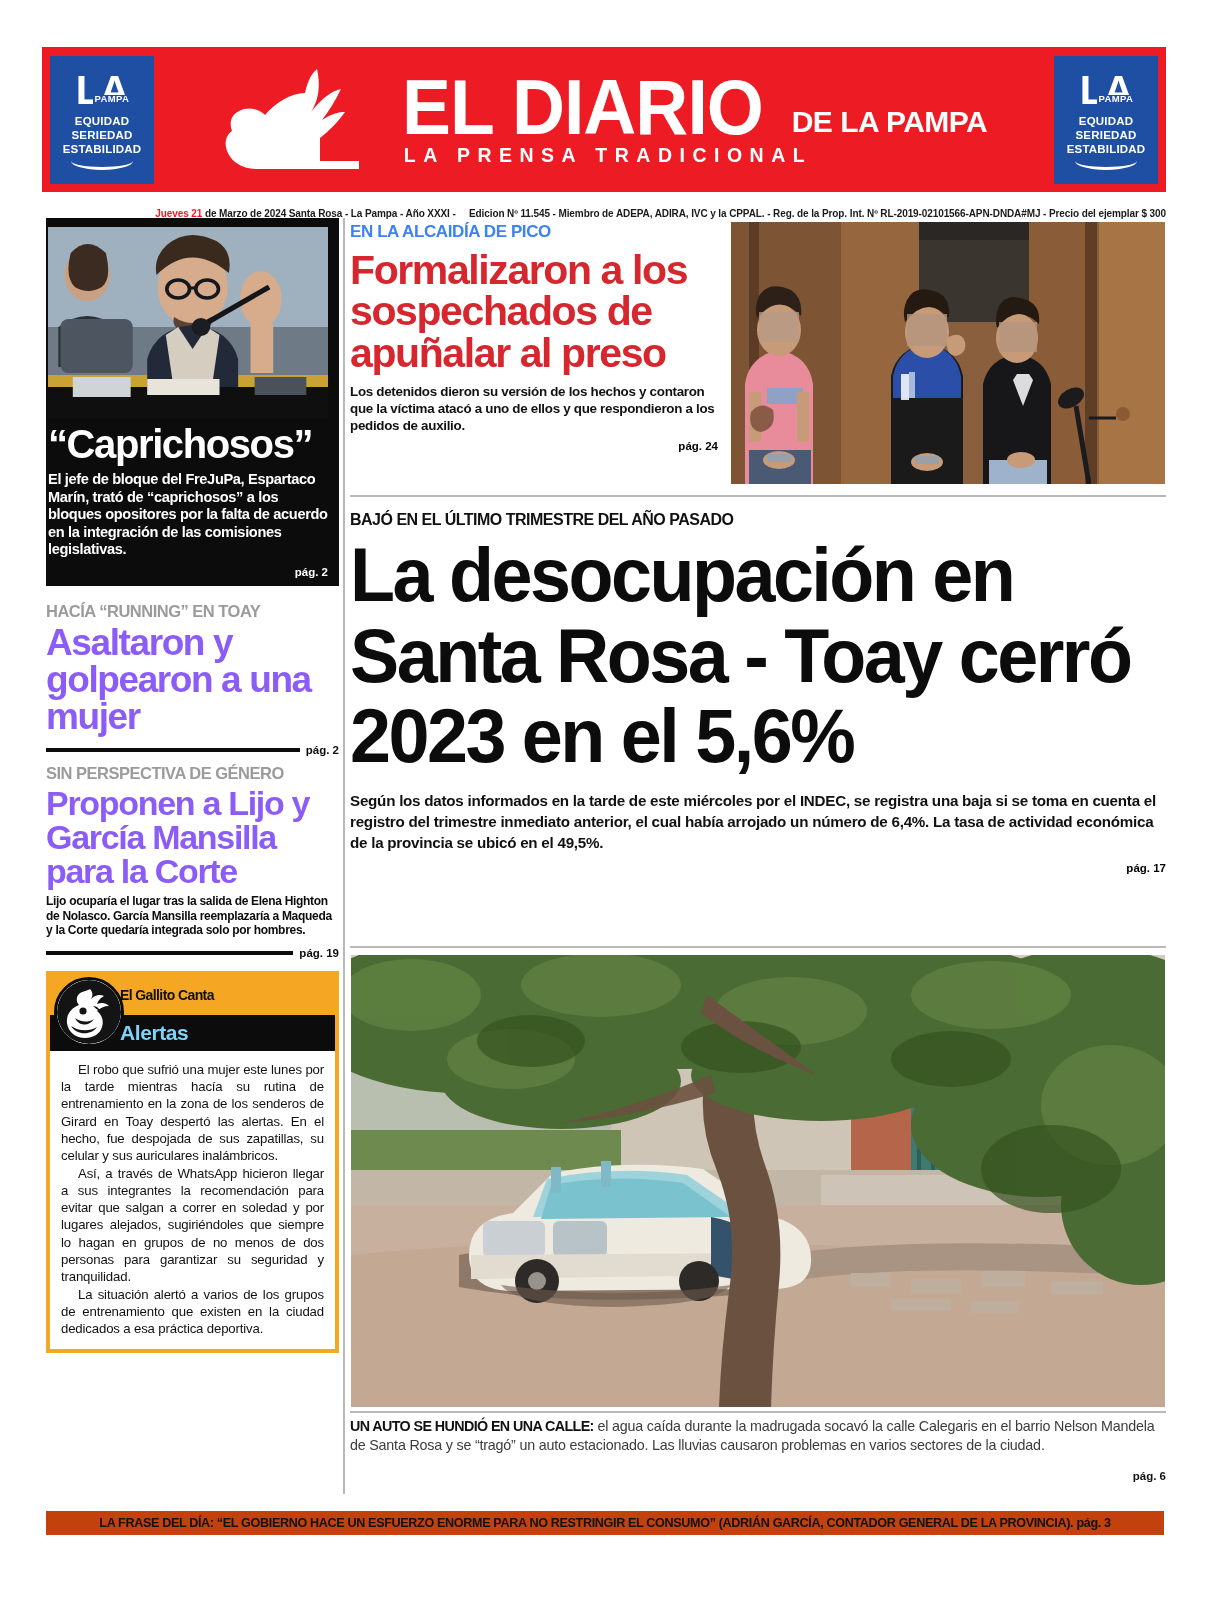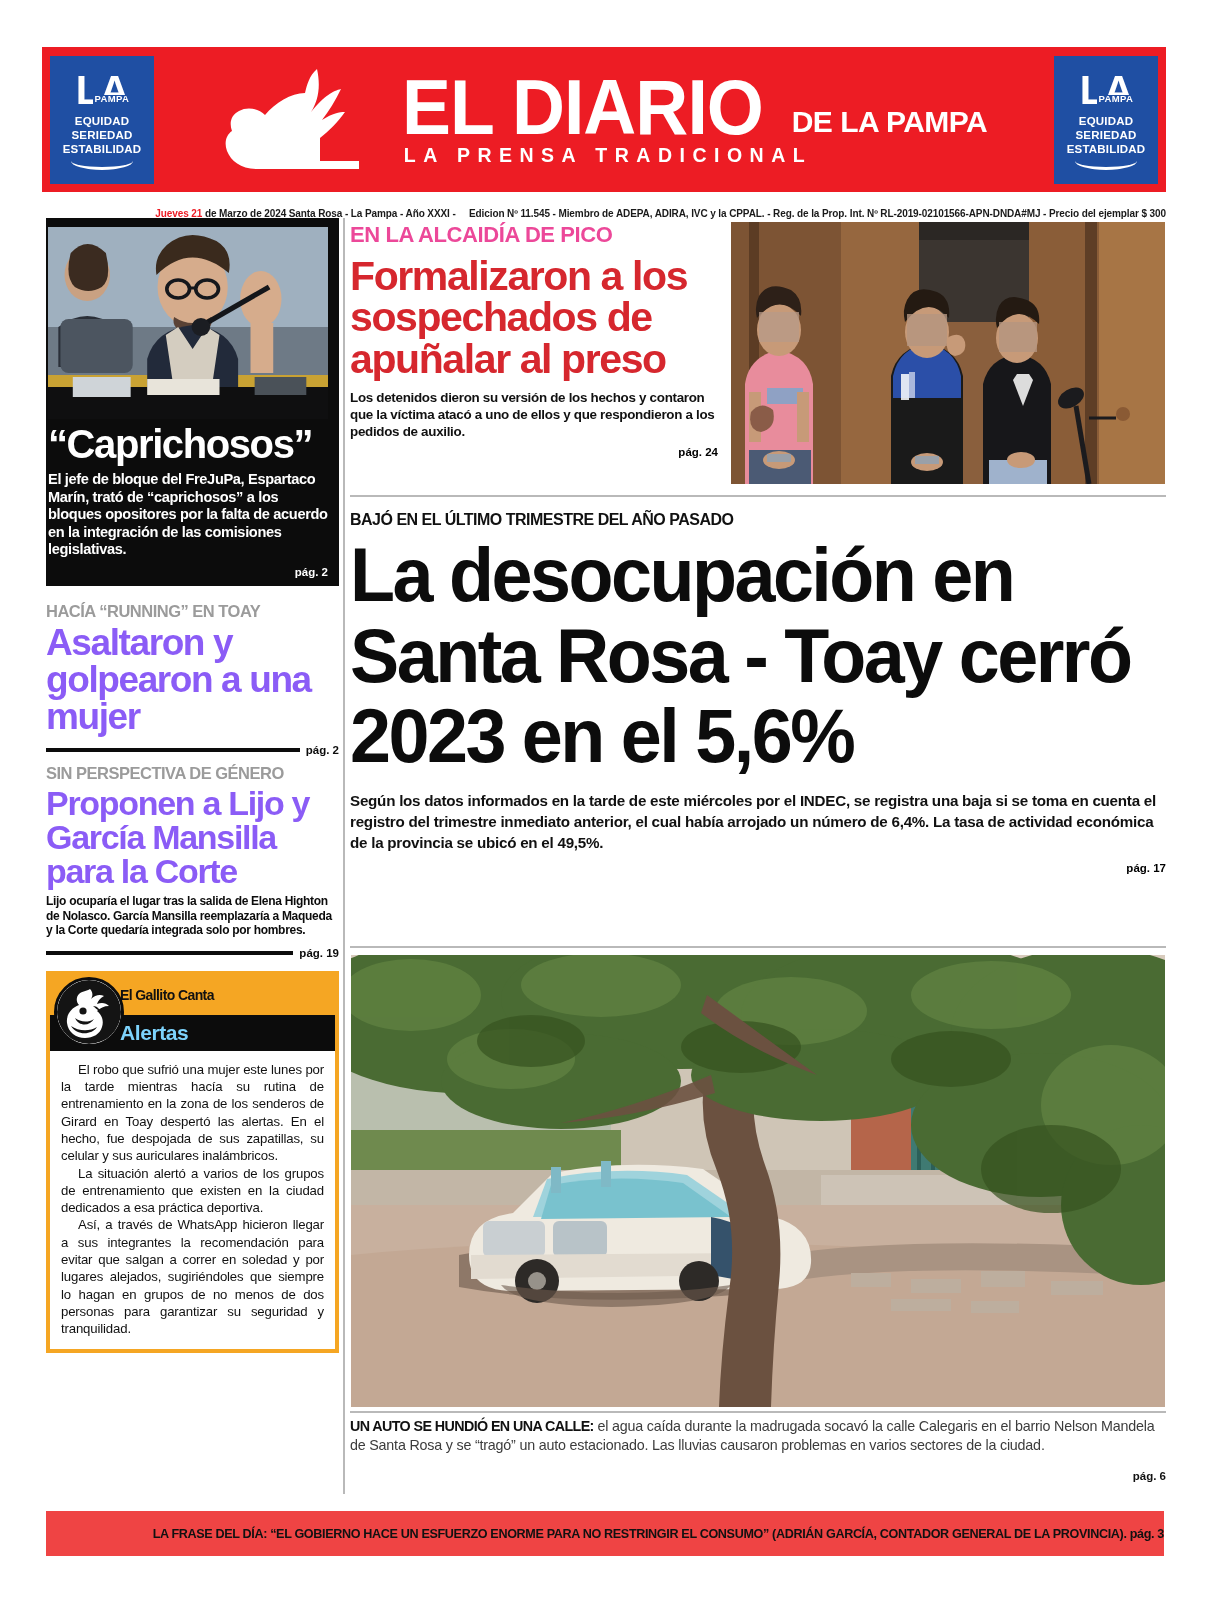--- a/index.html
+++ b/index.html
@@ -100,21 +100,21 @@
   .gallito-body p {
     font-size:13.2px; line-height:1.31; color:#111; text-align:justify;
     text-indent:17px; letter-spacing:-0.15px;
   }
 
   
   .vsep { position:absolute; background:#b9b9b9; }
 
   
   .center-top { position:absolute; left:350px; top:222px; width:368px; }
-  .ct-kicker { font-size:22px; font-weight:bold; color:#ec4899; letter-spacing:-0.4px; text-transform:uppercase;}
+  .ct-kicker { font-size:17px; font-weight:bold; color:#3b82f6; letter-spacing:-0.4px; text-transform:uppercase;}
   .ct-head {
     color:#d6272e; font-size:41px; font-weight:bold; line-height:1.01;
     letter-spacing:-1.4px; margin-top:8px;
   }
   .ct-deck {
     font-size:13.4px; font-weight:bold; color:#111; line-height:1.25;
     letter-spacing:-0.3px; margin-top:10px;
   }
   .ct-pag { text-align:right; font-size:11.5px; font-weight:bold; margin-top:6px; }
 
@@ -148,22 +148,22 @@
     position:absolute; left:350px; top:1417px; width:816px;
     font-size:14.3px; line-height:1.34; color:#3c3c3c; letter-spacing:-0.2px;
     font-weight:500;
   }
   .main-caption b { color:#111; font-weight:bold; letter-spacing:-0.6px; }
   .caption-pag { position:absolute; left:350px; top:1470px; width:816px; text-align:right;
     font-size:11.5px; font-weight:bold; color:#111; }
 
   
   .footer {
-    position:absolute; left:46px; top:1511px; width:1118px; height:45px;
-    background:#ef4444; display:flex; align-items:center; justify-content:flex-end;
+    position:absolute; left:46px; top:1511px; width:1118px; height:24px;
+    background:#c2410c; display:flex; align-items:center; justify-content:center;
   }
   .footer span {
     font-size:12.6px; font-weight:bold; color:#111; letter-spacing:-0.35px; white-space:nowrap;
   }
 </style>
 </head>
 <body>
 
 <div class="page">
 
@@ -292,22 +292,22 @@
         </svg>
       </div>
       <div class="gallito-head">
         <span>El Gallito Canta</span>
       </div>
       <div class="gallito-sub">
         <span>Alertas</span>
       </div>
       <div class="gallito-body">
         <p>El robo que sufrió una mujer este lunes por la tarde mientras hacía su rutina de entrenamiento en la zona de los senderos de Girard en Toay despertó las alertas. En el hecho, fue despojada de sus zapatillas, su celular y sus auriculares inalámbricos.</p>
+        <p>Así, a través de WhatsApp hicieron llegar a sus integrantes la recomendación para evitar que salgan a correr en soledad y por lugares alejados, sugiriéndoles que siempre lo hagan en grupos de no menos de dos personas para garantizar su seguridad y tranquilidad.</p>
         <p>La situación alertó a varios de los grupos de entrenamiento que existen en la ciudad dedicados a esa práctica deportiva.</p>
-        <p>Así, a través de WhatsApp hicieron llegar a sus integrantes la recomendación para evitar que salgan a correr en soledad y por lugares alejados, sugiriéndoles que siempre lo hagan en grupos de no menos de dos personas para garantizar su seguridad y tranquilidad.</p>
       </div>
     </div>
   </div>
 
   <div class="center-top">
     <div class="ct-kicker">EN LA ALCAIDÍA DE PICO</div>
     <div class="ct-head">Formalizaron a los sospechados de apuñalar al preso</div>
     <div class="ct-deck">Los detenidos dieron su versión de los hechos y contaron que la víctima atacó a uno de ellos y que respondieron a los pedidos de auxilio.</div>
     <div class="ct-pag">pág. 24</div>
   </div>

